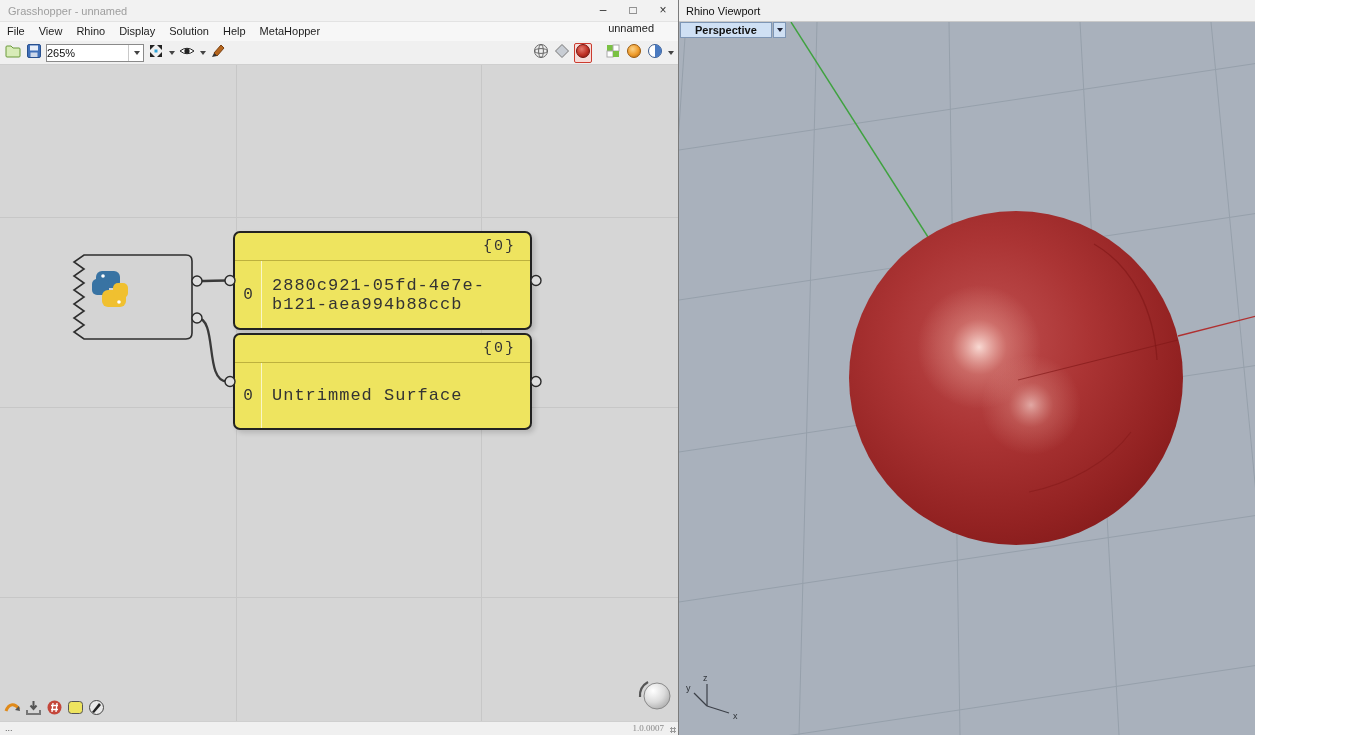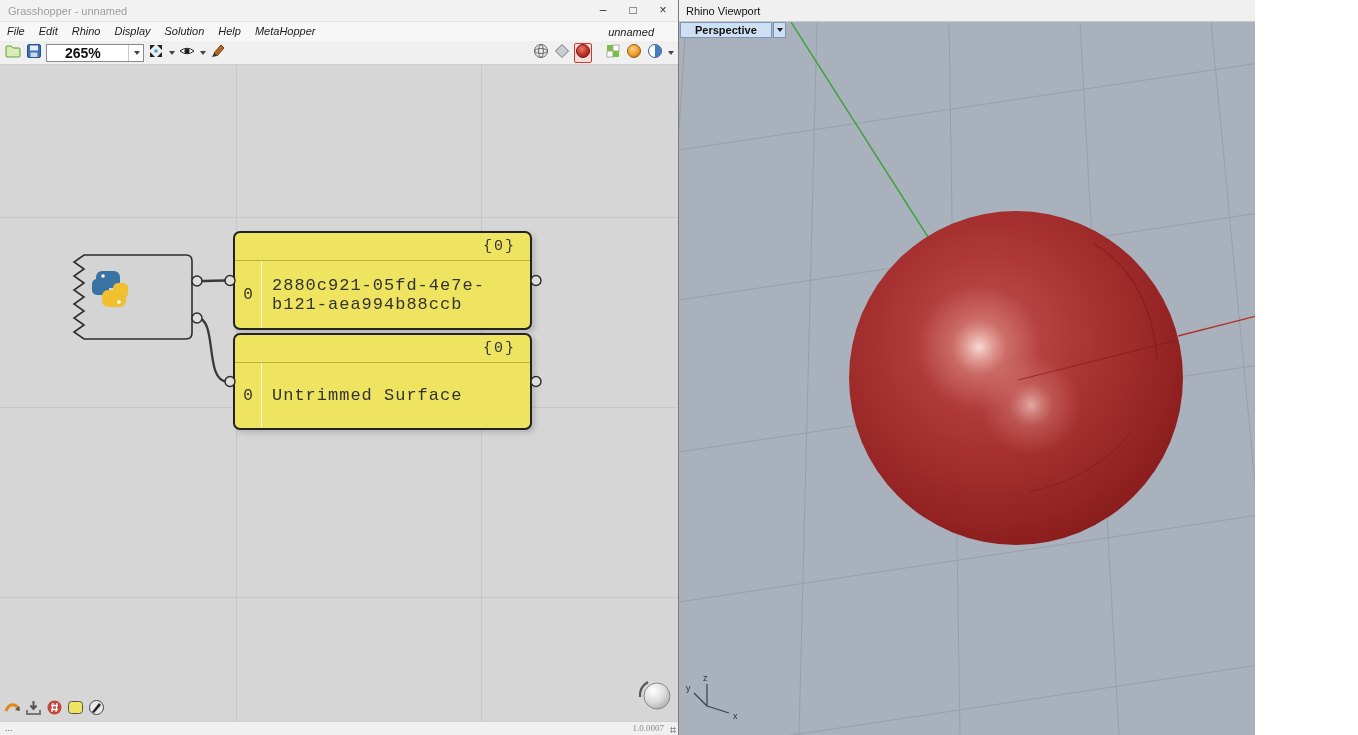--- a/index.html
+++ b/index.html
@@ -5,28 +5,28 @@
   * { margin:0; padding:0; box-sizing:border-box; }
   body { font-family:"Liberation Sans", sans-serif; }
   .stage { position:relative; width:1255px; height:735px; overflow:hidden; background:#fff; }
 
   
   .gh-window { position:absolute; left:0; top:0; width:678px; height:735px; background:#d6d6d6; }
   .gh-titlebar { position:absolute; left:0; top:0; width:678px; height:22px; background:#f2f2f2; border-bottom:1px solid #e3e3e3; }
   .gh-title { position:absolute; left:8px; top:0; line-height:22px; font-size:11px; color:#9e9e9e; }
   .win-btns { position:absolute; right:0; top:0; height:22px; display:flex; }
   .win-btn { width:30px; height:22px; text-align:center; line-height:21px; font-size:12px; color:#333; }
-  .gh-menubar { position:absolute; left:0; top:22px; width:678px; height:19px; background:#f7f7f7; display:flex; align-items:center; font-size:11px; color:#1d1d1d;font-style:italic; }
+  .gh-menubar { position:absolute; left:0; top:22px; width:678px; height:19px; background:#f7f7f7; display:flex; font-size:11px; color:#1d1d1d; }
   .menu-item { padding:0 7px; line-height:19px; }
   .doc-name { margin-left:auto; padding-right:24px; color:#222; }
   .gh-toolbar { position:absolute; left:0; top:41px; width:678px; height:24px; background:#f0f0f0; border-bottom:1px solid #cfcfcf; display:flex; align-items:center; padding:0 4px; gap:3px; }
   .tb-btn { width:18px; height:20px; display:flex; align-items:center; justify-content:center; }
   .dd { width:0; height:0; border-left:3px solid transparent; border-right:3px solid transparent; border-top:4px solid #444; margin-left:1px; }
   .combo { width:98px; height:18px; background:#fff; border:1px solid #8a8a8a; display:flex; align-items:center; }
-  .combo-text { flex:1; font-size:14px; color:#111; padding-left:18px;font-weight:bold; }
+  .combo-text { flex:1; font-size:11px; color:#111; padding-left:0; }
   .combo-arrow { width:15px; height:16px; border-left:1px solid #c9c9c9; display:flex; align-items:center; justify-content:center; }
   .sel-red { border:1px solid #cc3b2e; background:#f6dcd9; border-radius:2px; }
   .spacer { margin-left:auto; }
   .gap8 { margin-left:9px; }
 
   .gh-canvas { position:absolute; left:0; top:65px; width:678px; height:656px;
     background-color:#d6d6d6;
     background-image:linear-gradient(#c7c7c7 1px, transparent 1px), linear-gradient(90deg,#c7c7c7 1px, transparent 1px);
     background-size:245px 190px; background-position:-9px -38px; overflow:hidden; }
 
@@ -79,21 +79,21 @@
       <span class="gh-title">Grasshopper - unnamed</span>
       <div class="win-btns">
         <span class="win-btn">–</span>
         <span class="win-btn">□</span>
         <span class="win-btn">×</span>
       </div>
     </div>
 
     <div class="gh-menubar">
       <span class="menu-item">File</span>
-      <span class="menu-item">Edit</span>
+      <span class="menu-item">View</span>
       <span class="menu-item">Rhino</span>
       <span class="menu-item">Display</span>
       <span class="menu-item">Solution</span>
       <span class="menu-item">Help</span>
       <span class="menu-item">MetaHopper</span>
       <span class="doc-name">unnamed</span>
     </div>
 
     <div class="gh-toolbar">
       <div class="tb-btn">

